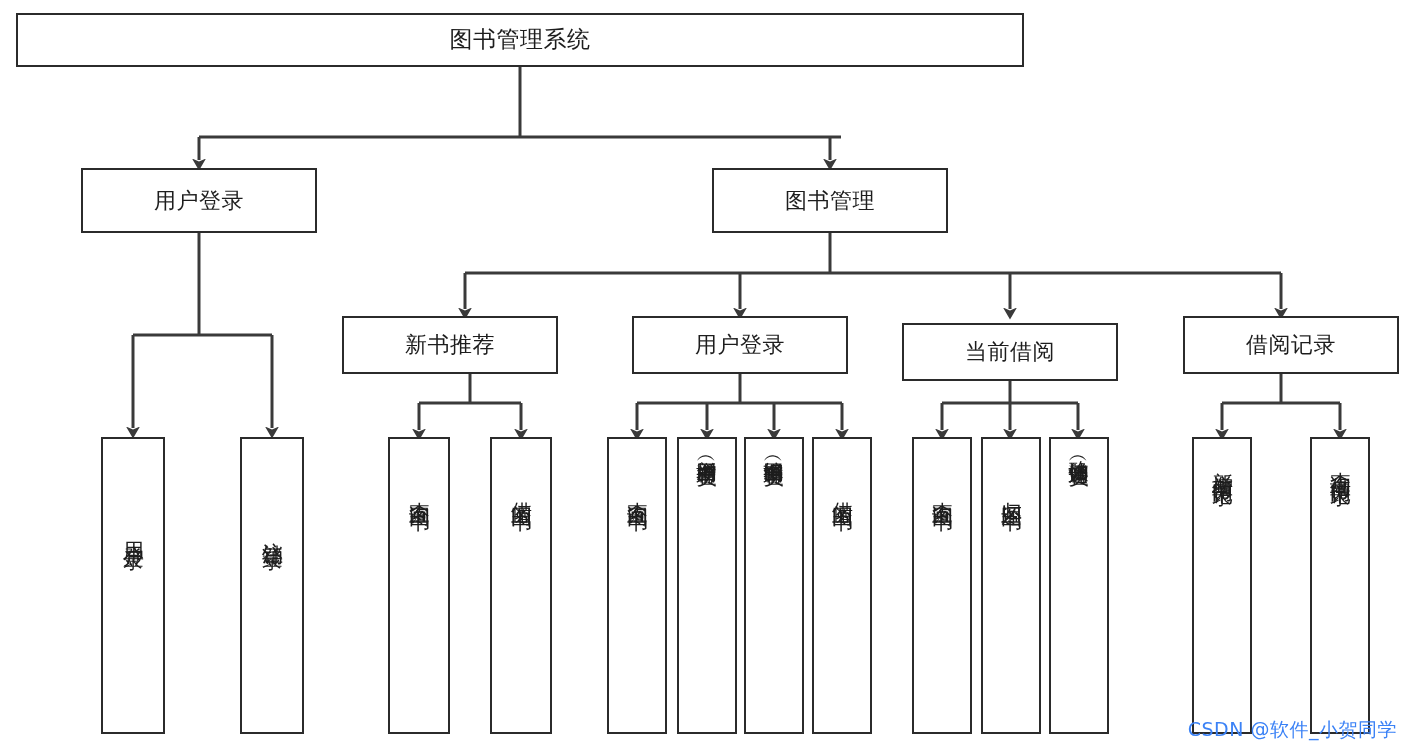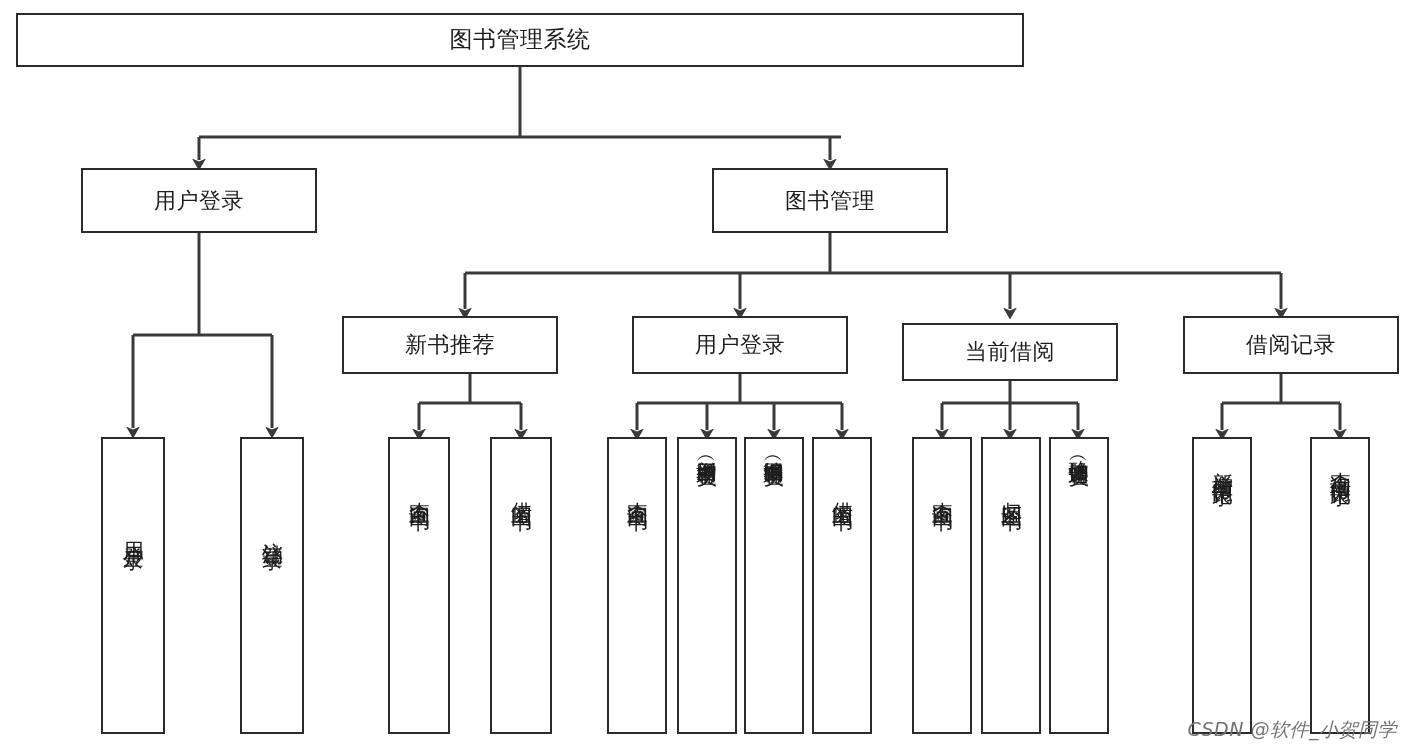--- a/index.html
+++ b/index.html
@@ -54,25 +54,24 @@
   .v-node.tight .lbl{font-size:20px;letter-spacing:1px;}
   .v-node.pad-mid{padding-top:86px;}
   .v-node.pad-small{padding-top:46px;}
   .v-node.pad-xs{padding-top:16px;}
   .v-node.pad-none{padding-top:6px;}
 
   .watermark{
     position:absolute;
     right:8px;bottom:4px;
     font-size:19px;
-    color:#737373;
+    color:#3b82f6;
     white-space:nowrap;
     letter-spacing:0.5px;
     pointer-events:none;
-    font-style:italic;
   }
 </style>
 </head>
 <body>
 
 <div id="canvas">
 
   <svg class="links" viewBox="0 0 1405 747" xmlns="http://www.w3.org/2000/svg">
     <defs>
       <marker id="arw" markerWidth="12" markerHeight="14" refX="1.5" refY="7" orient="auto" markerUnits="userSpaceOnUse">

